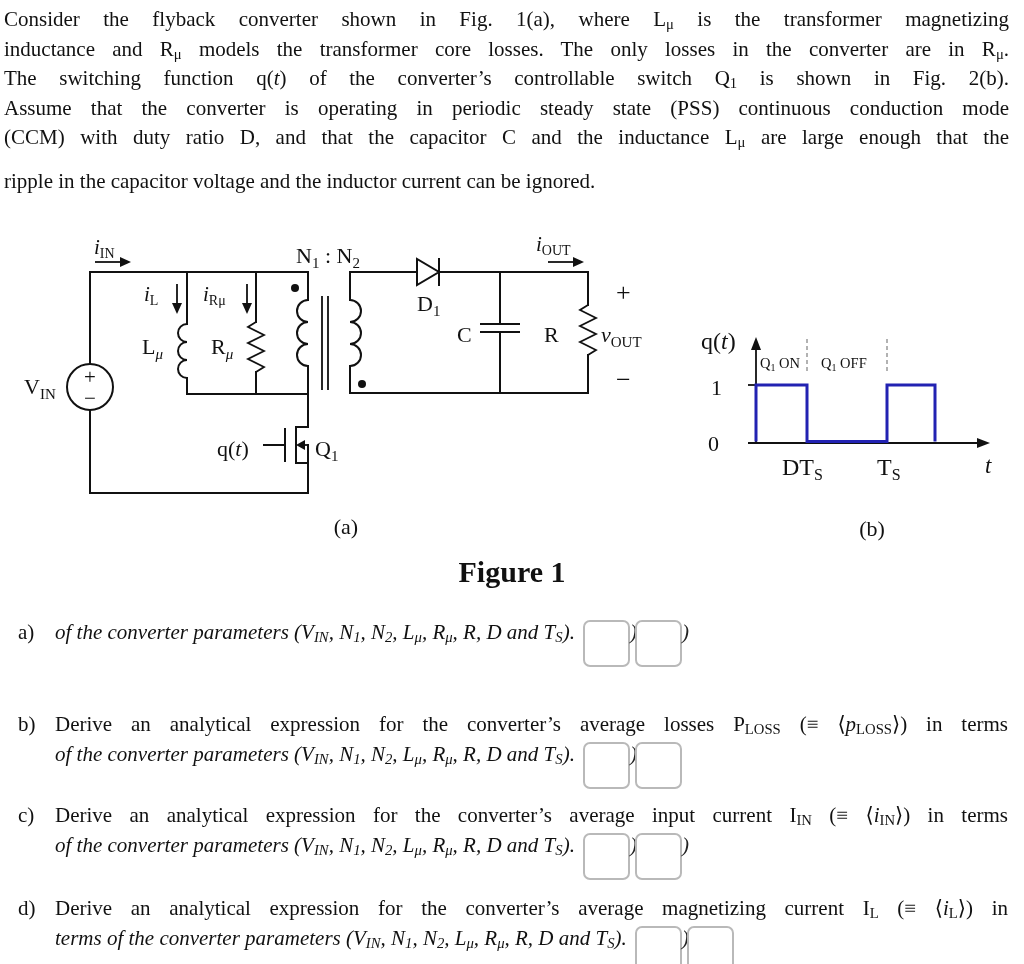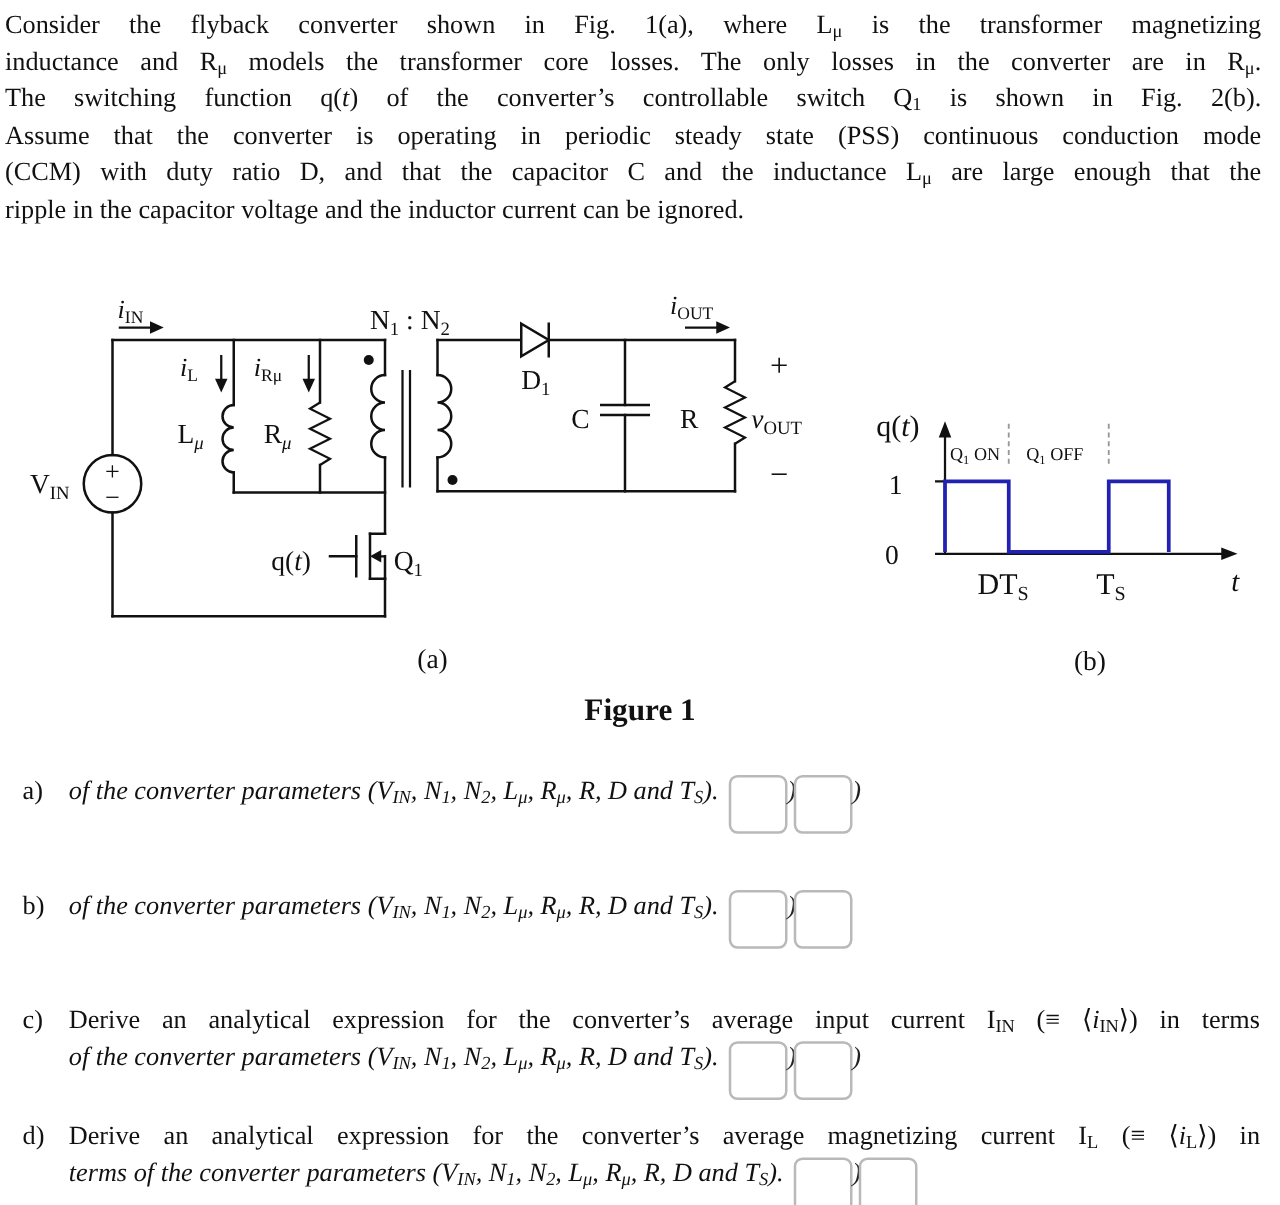--- a/index.html
+++ b/index.html
@@ -8,27 +8,27 @@
     background:#ffffff;color:#111;
     font-family:"Liberation Serif","DejaVu Serif",serif;
     font-size:21px;
   }
   .it{font-style:italic;}
   sub{font-size:0.70em;line-height:0;vertical-align:-0.22em;}
   sub.it, i sub{font-style:inherit;}
   
   .intro{position:absolute;left:4px;right:15px;top:5px;}
   .intro .line{text-align:justify;text-align-last:justify;line-height:29.6px;white-space:normal;}
-  .intro .line.last{text-align-last:left;}
+  .intro .line.last{text-align-last:left;margin-top:14px;}
   
   .fig-svg{position:absolute;}
   svg text{font-family:"Liberation Serif","DejaVu Serif",serif;fill:#111;}
   .wire{stroke:#111;stroke-width:2;fill:none;stroke-linecap:square;}
   .wire-thin{stroke:#111;stroke-width:1.8;fill:none;}
-  .caption{position:absolute;left:0;right:0;top:555px;text-align:center;font-weight:bold;font-size:25px;}
+  .caption{position:absolute;left:0;right:0;top:555px;text-align:center;font-weight:bold;font-size:30px;}
   
   .question{position:absolute;left:18px;right:16px;display:flex;}
   .q-marker{flex:0 0 37px;line-height:30px;}
   .q-body{flex:1 1 auto;min-width:0;}
   .q-line1{text-align:justify;text-align-last:justify;line-height:30px;}
   .q-line2{text-align:left;line-height:30px;font-style:italic;}
   .abox{
     display:inline-block;width:43px;height:43px;background:#fff;
     border:2px solid #b9b9b9;border-radius:7px;vertical-align:-28px;
   }
@@ -179,20 +179,21 @@
 <div class="question" id="q-a" style="top:617px;">
   <div class="q-marker">a)</div>
   <div class="q-body">
     <div class="q-line2"><span><span>of the converter parameters (V</span><sub>IN</sub><span>, N</span><sub>1</sub><span>, N</span><sub>2</sub><span>, L</span><sub class="it">μ</sub><span>, R</span><sub class="it">μ</sub><span>, R, D and T</span><sub>S</sub><span>).</span></span><span class="abox first"></span><span class="peek">)</span><span class="abox second"></span><span class="peek">)</span></div>
   </div>
 </div>
 
 <div class="question" id="q-b" style="top:709px;">
   <div class="q-marker">b)</div>
   <div class="q-body">
+    <div class="q-line1"><span>Derive an analytical expression for the converter’s average losses P</span><sub>LOSS</sub><span> (≡ ⟨</span><span class="it">p</span><sub>LOSS</sub><span>⟩) in terms</span></div>
     <div class="q-line2"><span><span>of the converter parameters (V</span><sub>IN</sub><span>, N</span><sub>1</sub><span>, N</span><sub>2</sub><span>, L</span><sub class="it">μ</sub><span>, R</span><sub class="it">μ</sub><span>, R, D and T</span><sub>S</sub><span>).</span></span><span class="abox first"></span><span class="peek">)</span><span class="abox second"></span><span class="peek"></span></div>
   </div>
 </div>
 
 <div class="question" id="q-c" style="top:800px;">
   <div class="q-marker">c)</div>
   <div class="q-body">
     <div class="q-line1"><span>Derive an analytical expression for the converter’s average input current I</span><sub>IN</sub><span> (≡ ⟨</span><span class="it">i</span><sub>IN</sub><span>⟩) in terms</span></div>
     <div class="q-line2"><span><span>of the converter parameters (V</span><sub>IN</sub><span>, N</span><sub>1</sub><span>, N</span><sub>2</sub><span>, L</span><sub class="it">μ</sub><span>, R</span><sub class="it">μ</sub><span>, R, D and T</span><sub>S</sub><span>).</span></span><span class="abox first"></span><span class="peek">)</span><span class="abox second"></span><span class="peek">)</span></div>
   </div>

